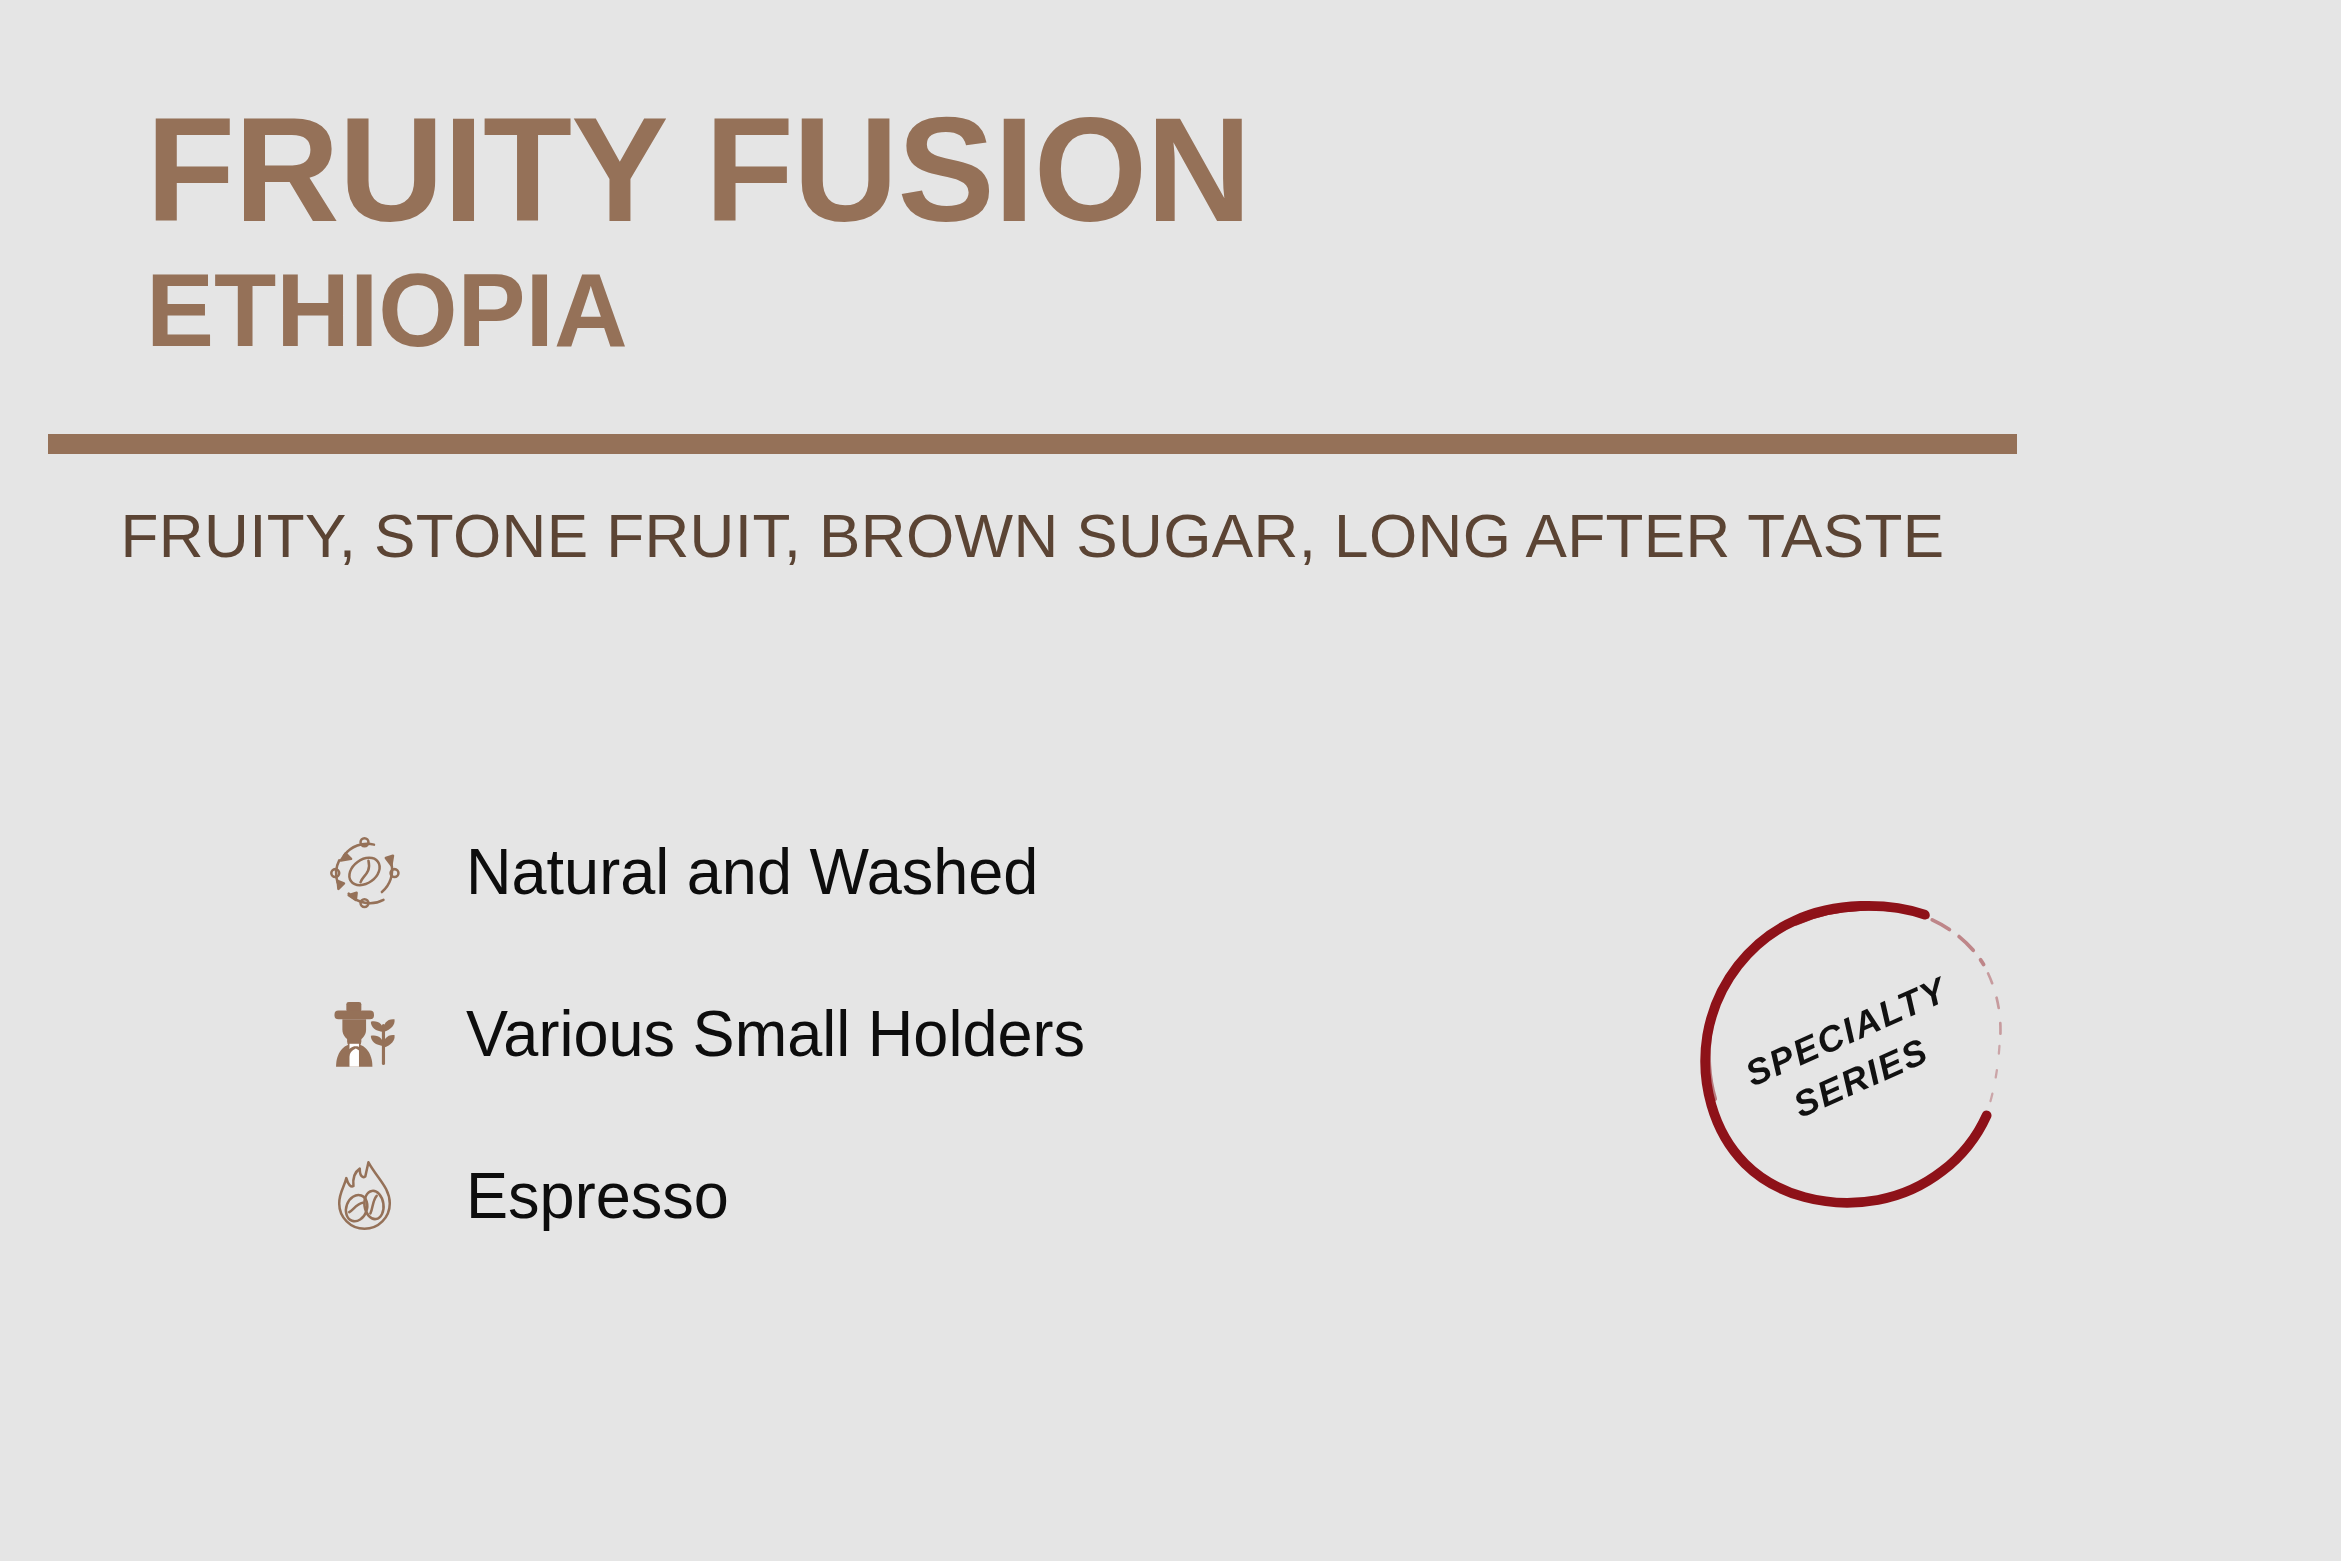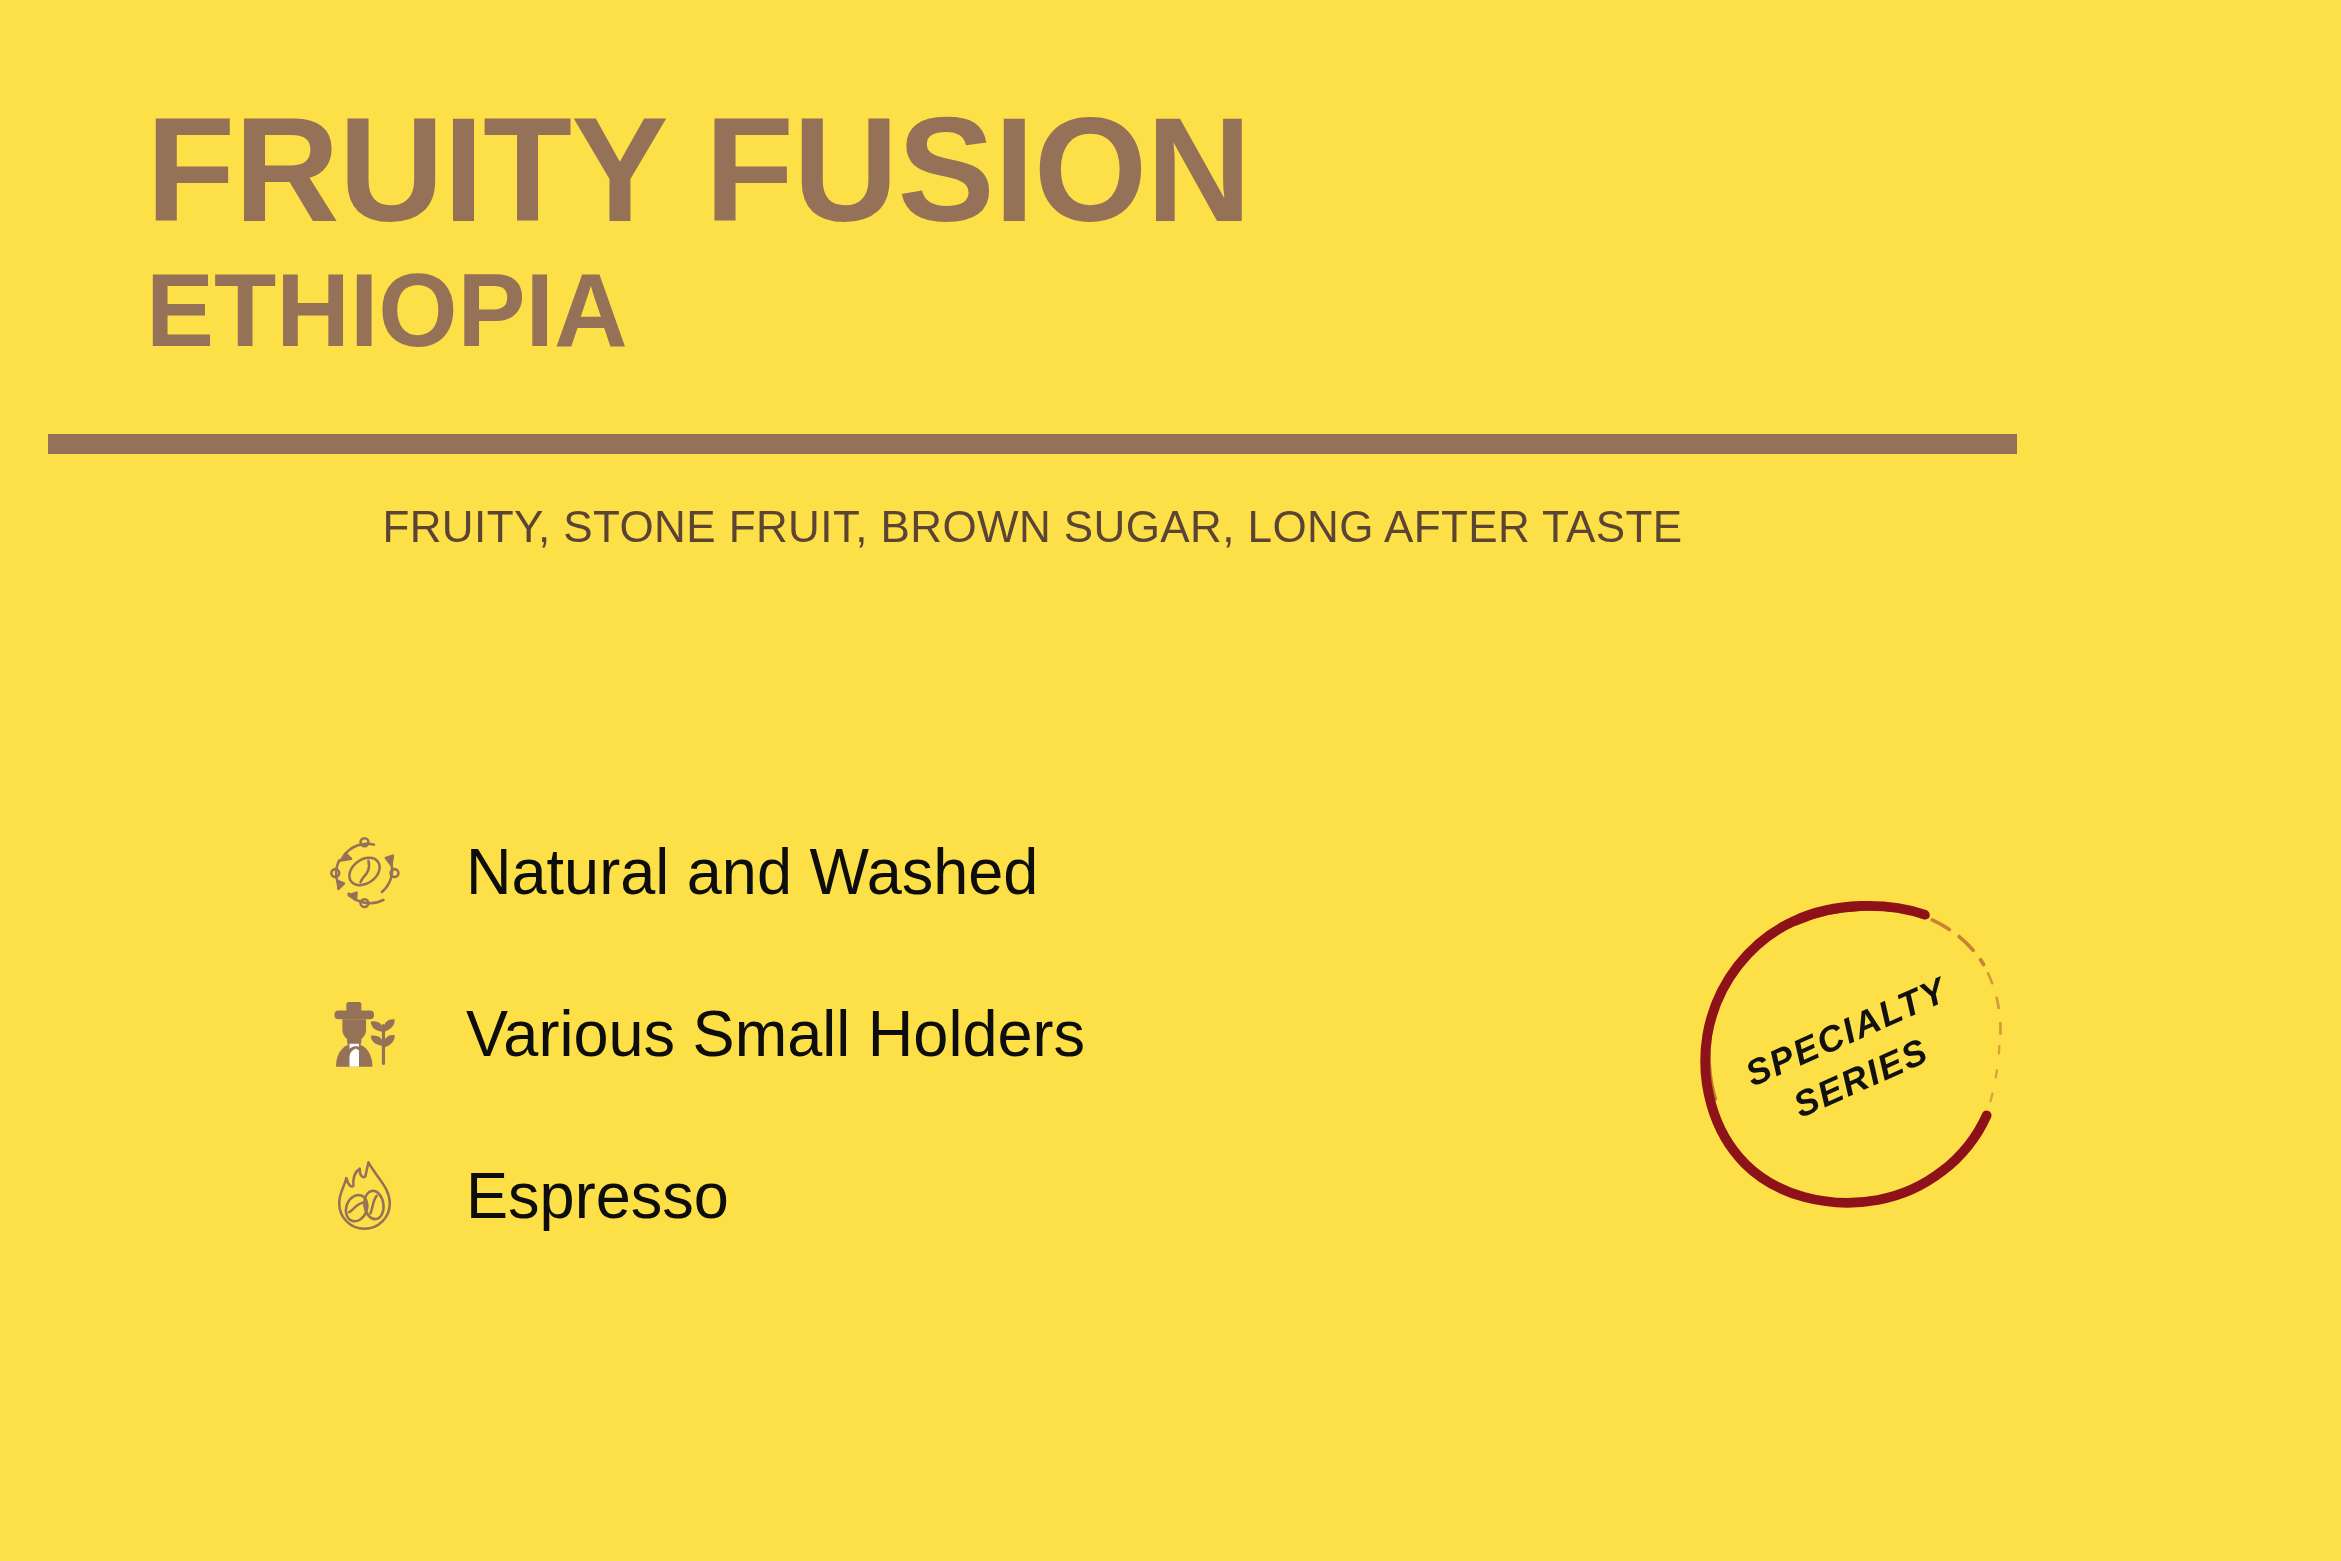--- a/index.html
+++ b/index.html
@@ -12,21 +12,21 @@
     height: 1562px;
     position: relative;
     overflow: hidden;
     font-family: "Liberation Sans", sans-serif;
     -webkit-font-smoothing: antialiased;
   }
 
   .label-card {
     position: absolute;
     inset: 0;
-    background: #fde047;
+    background: #e5e5e5;
   }
 
   
   .header-block {
     position: absolute;
     left: 146px;
     top: 97px;
   }
 
   .product-title {
@@ -67,21 +67,21 @@
 
   
   .tasting-notes {
     position: absolute;
     left: 48px;
     top: 505px;
     width: 1969px;
     text-align: center;
     font-family: "Liberation Sans", sans-serif;
     font-weight: 400;
-    font-size: 44px;
+    font-size: 62px;
     line-height: 1.0;
     letter-spacing: 0.4px;
     color: #5b4434;
     white-space: nowrap;
   }
 
   
   .attribute-list {
     position: absolute;
     left: 325px;

